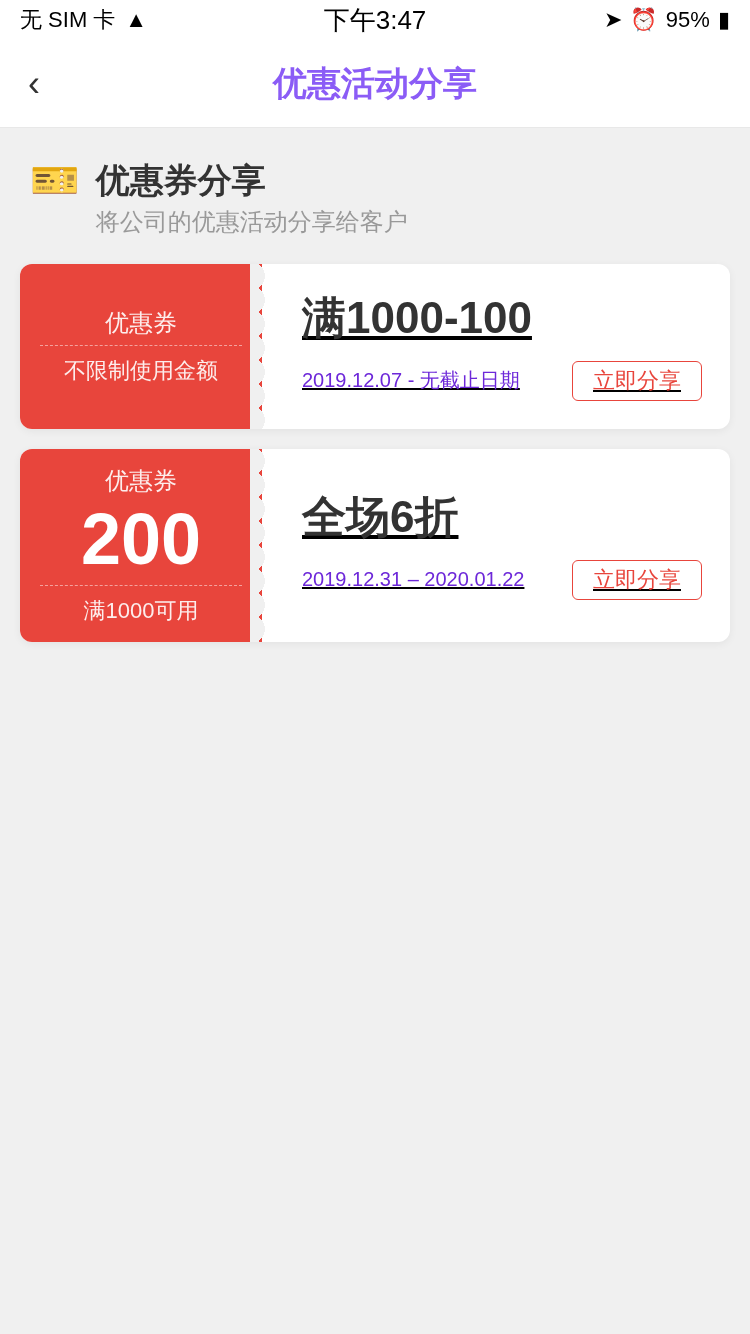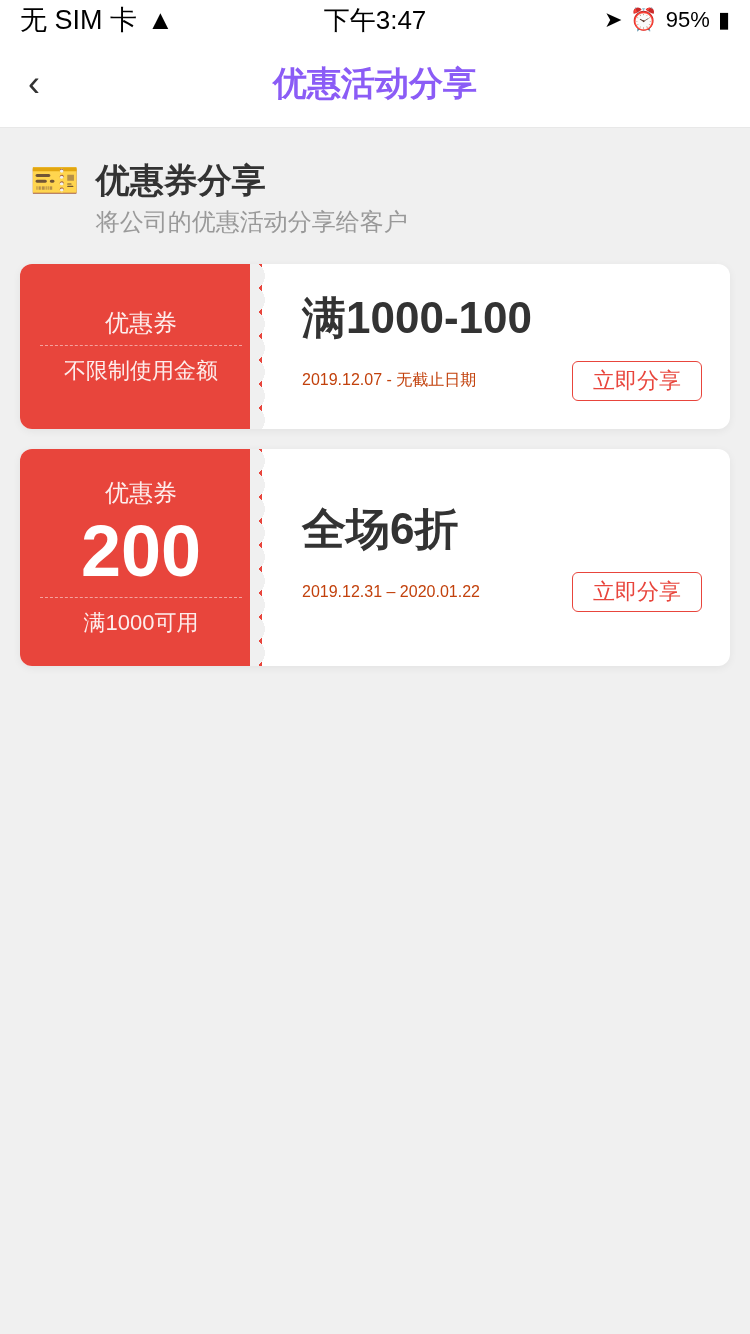--- a/index.html
+++ b/index.html
@@ -21,21 +21,21 @@
       align-items: center;
       justify-content: space-between;
       padding: 0 20px;
       font-size: 24px;
       color: #000;
     }
     .status-left {
       display: flex;
       align-items: center;
       gap: 10px;
-      font-size: 27px;
+      font-size: 22px;
     }
     .status-center {
       font-size: 26px;
       font-weight: 500;
       position: absolute;
       left: 50%;
       transform: translateX(-50%);
     }
     .status-right {
       display: flex;
@@ -133,22 +133,22 @@
       color: #333;
       line-height: 1.2;
     }
     .coupon-bottom-row {
       display: flex;
       align-items: center;
       justify-content: space-between;
       gap: 10px;
     }
     .coupon-date {
-      font-size: 16px;
-      color: #c2410c;
+      font-size: 20px;
+      color: #6d28d9;
       flex: 1;
     }
     .share-btn {
       border: 1.5px solid #e8453c;
       border-radius: 6px;
       color: #e8453c;
       font-size: 22px;
       padding: 4px 20px;
       background: transparent;
       cursor: pointer;
@@ -165,21 +165,21 @@
       position: relative;
     }
     .coupon-wrapper .coupon-left-section {
       background: #e8453c;
       width: 242px;
       min-width: 242px;
       display: flex;
       flex-direction: column;
       align-items: center;
       justify-content: center;
-      padding: 28px 20px;
+      padding: 16px 20px;
       position: relative;
     }
     
     .coupon-wrapper .coupon-left-section::after {
       content: '';
       position: absolute;
       right: -12px;
       top: 0;
       bottom: 0;
       width: 24px;
@@ -187,20 +187,21 @@
       background-size: 24px 24px;
       background-repeat: repeat-y;
     }
     .coupon-wrapper .coupon-right-section {
       flex: 1;
       display: flex;
       flex-direction: column;
       justify-content: center;
       padding: 28px 28px 28px 40px;
       gap: 16px;
+      text-decoration: underline;
     }
 
     
     .empty-space {
       background: #f0f0f0;
       flex: 1;
       min-height: 500px;
     }
   </style>
 </head>

